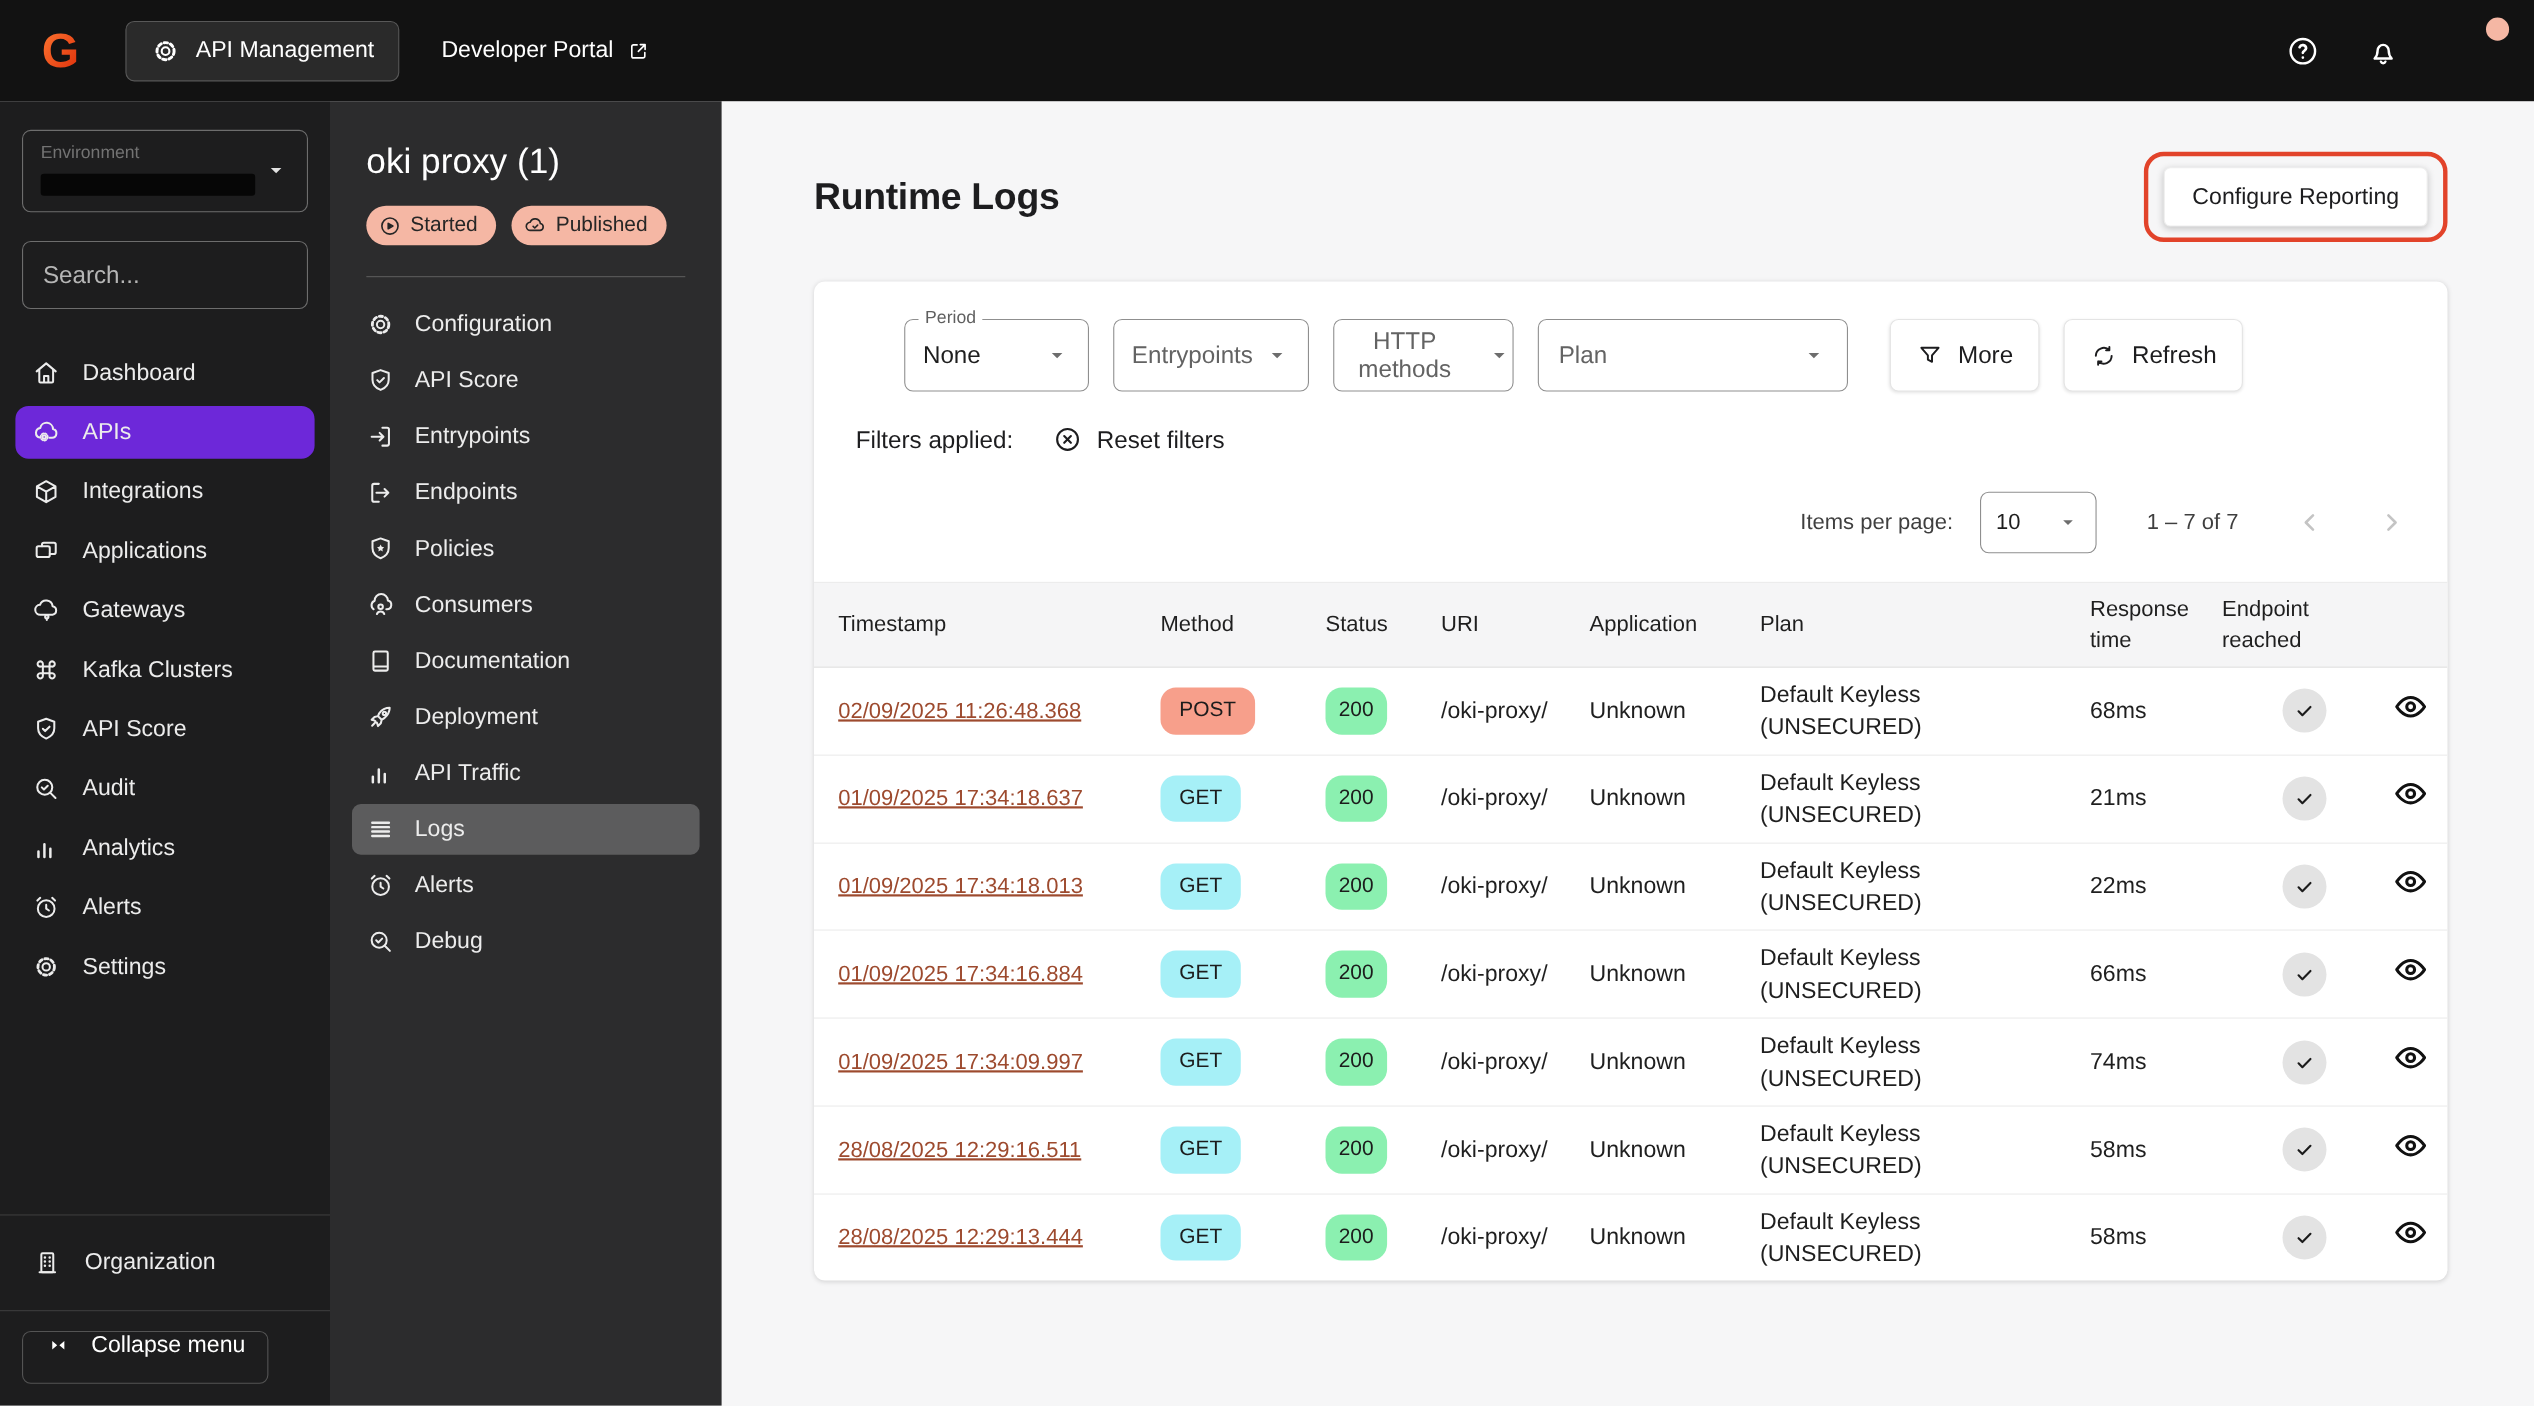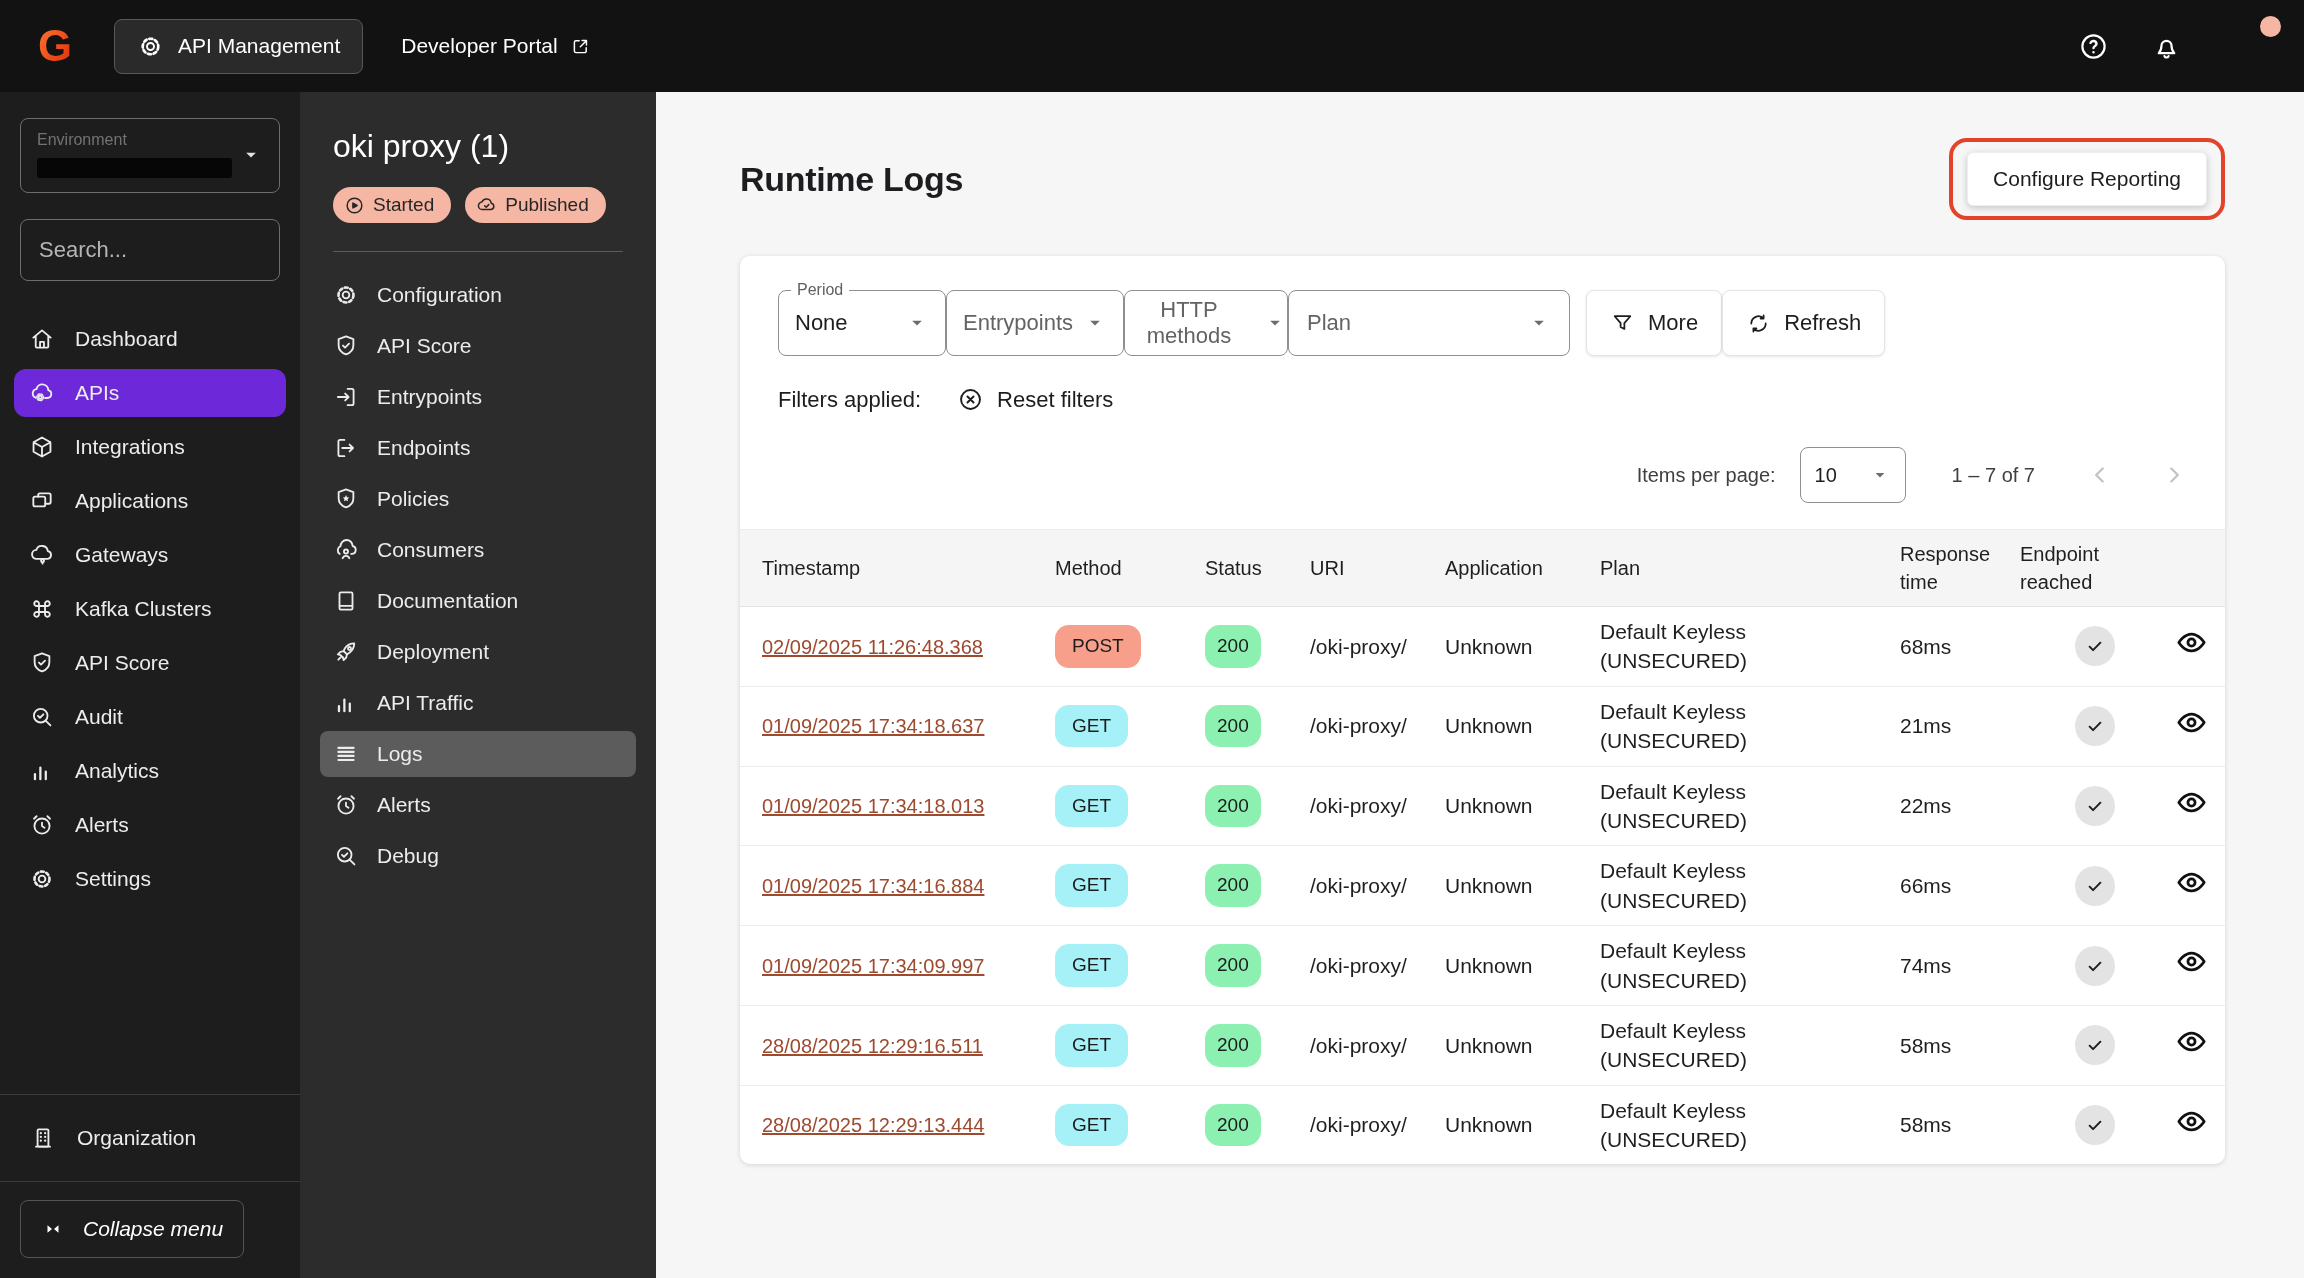--- a/index.html
+++ b/index.html
@@ -79,22 +79,22 @@
   .nav-item .icon { width: 26px; height: 26px; }
   .sidebar-bottom { margin-top: auto; border-radius: 27px; }
   .divider-dark { border-top: 1px solid #3c3c3c; }
   .org-item {
     display: flex; align-items: center; gap: 21px; height: 86px; padding: 0 30px;
     font-size: 21px; cursor: pointer;
   }
   .org-item .icon { width: 26px; height: 26px; }
   .collapse-btn {
     margin: 18px 20px 0; border: 1.5px solid #545454; border-radius: 8px;
-    height: 58px; display: flex; align-items: center; gap: 18px; padding: 0 20px;
-    font-size: 21px; color: #ffffff; cursor: pointer; background: transparent; font-style: italic;
+    height: 48px; display: flex; gap: 18px; padding: 0 20px;
+    font-size: 21px; color: #ffffff; cursor: pointer; background: transparent;
   }
   .collapse-btn .icon { width: 24px; height: 24px; }
 
   
   .api-sidebar {
     width: 356px; flex: none; background: #2c2c2d; color: #ececec;
     padding: 36px 20px 20px; display: flex; flex-direction: column;
   }
   .api-title { font-size: 32px; color: #ffffff; padding: 0 13px; }
   .api-badges { display: flex; gap: 14px; margin-top: 22px; padding: 0 13px; }
@@ -122,21 +122,21 @@
   }
   .configure-btn {
     background: #ffffff; border: 1px solid #eeeeee; border-radius: 6px;
     box-shadow: 0 2px 7px rgba(0,0,0,.2); padding: 14px 25px;
     font-size: 21px; color: #1d1d1f; cursor: pointer; font-family: inherit;
   }
   .card {
     background: #ffffff; border-radius: 10px; box-shadow: 0 1px 5px rgba(0,0,0,.14);
     margin-top: 36px; padding-top: 34px; overflow: hidden;
   }
-  .filter-row { display: flex; align-items: center; padding: 0 38px; }
+  .filter-row { display: flex; align-items: center; gap: 22px; padding: 0 38px; margin-left: 44px; }
   .select {
     position: relative; border: 1.5px solid #8f8f8f; border-radius: 8px; height: 66px;
     display: flex; align-items: center; font-size: 22px; color: #636363;
     cursor: pointer; background: #fff;
   }
   .select .caret { width: 24px; height: 24px; color: #6d6d6d; }
   .select-period { width: 168px; padding: 0 16px; justify-content: space-between; color: #1e1e1e; }
   .legend {
     position: absolute; top: -10px; left: 12px; background: #ffffff; padding: 0 6px;
     font-size: 16px; color: #5f5f5f;

